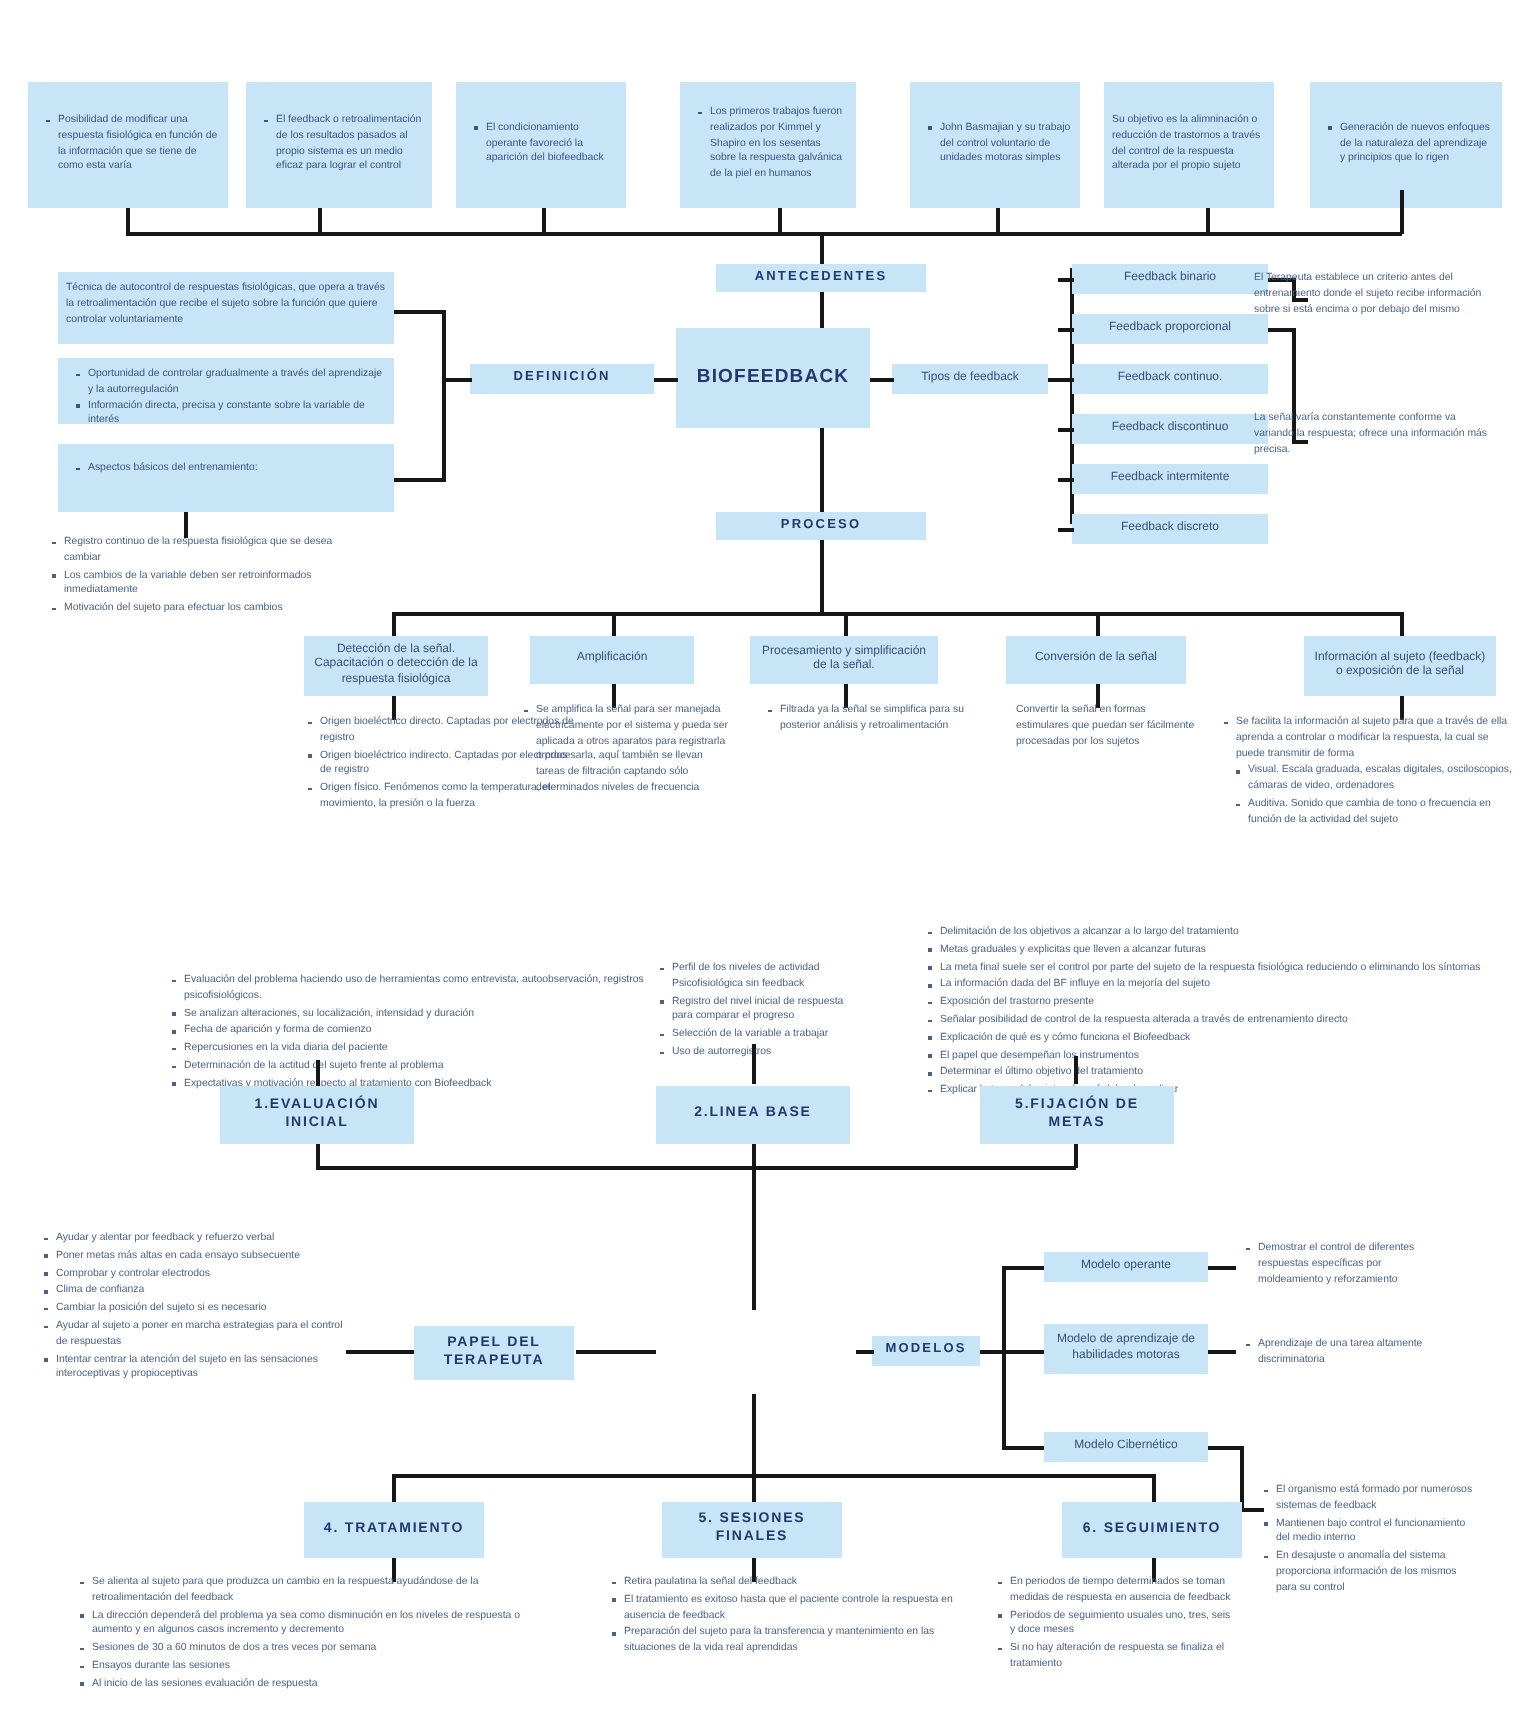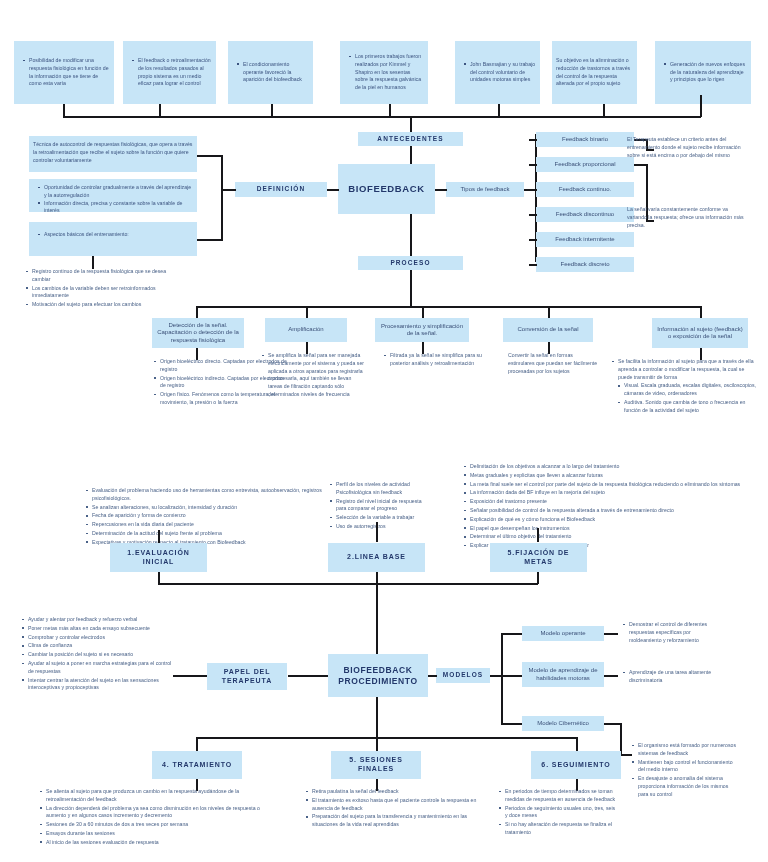--- a/index.html
+++ b/index.html
@@ -369,23 +369,20 @@
   <div class="box hdr-mid" style="left:490px;top:543px;width:97px;height:29px;">
     <span>5.FIJACIÓN DE METAS</span>
   </div>
 
   <div class="ln lnv-thick" style="left:158px;top:572px;height:12px;"></div>
   <div class="ln lnv-thick" style="left:376px;top:572px;height:12px;"></div>
   <div class="ln lnv-thick" style="left:537px;top:572px;height:12px;"></div>
   <div class="ln lnh" style="left:158px;top:583px;width:380px;"></div>
   <div class="ln lnv" style="left:376px;top:583px;height:72px;"></div>
 
-  <div class="box hdr-big" style="left:328px;top:654px;width:100px;height:43px;font-size:8.5px;">
-    <span>BIOFEEDBACK PROCEDIMIENTO</span>
-  </div>
 
   <div class="box hdr-mid" style="left:207px;top:663px;width:80px;height:27px;">
     <span>PAPEL DEL TERAPEUTA</span>
   </div>
   <div class="ln lnh-thick" style="left:288px;top:675px;width:40px;"></div>
   <div class="ln lnh" style="left:173px;top:675px;width:34px;"></div>
   <div class="txt" style="left:18px;top:616px;width:160px;">
     <ul>
       <li>Ayudar y alentar por feedback y refuerzo verbal</li>
       <li>Poner metas más altas en cada ensayo subsecuente</li>

